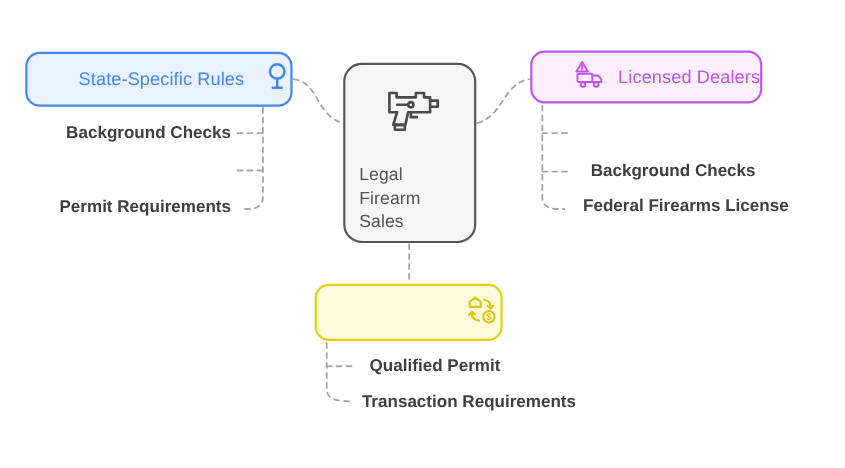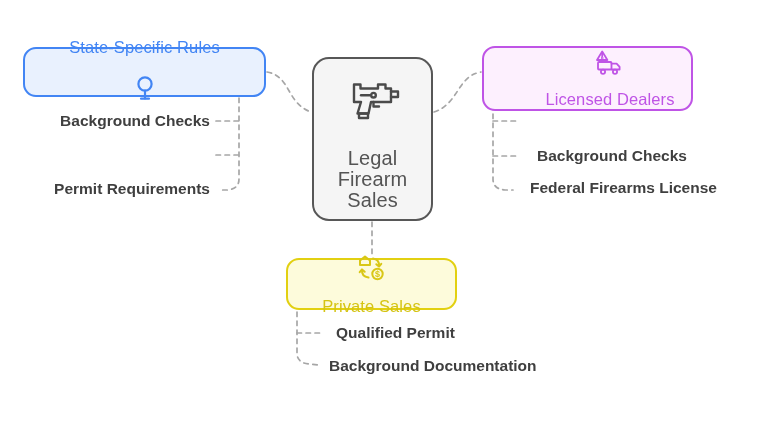--- a/index.html
+++ b/index.html
@@ -3,38 +3,38 @@
 <meta charset="utf-8">
 <style>
   html,body{margin:0;padding:0;background:#ffffff;}
   .canvas{
     position:relative;width:768px;height:425px;background:#ffffff;
     font-family:"Liberation Sans", sans-serif;overflow:hidden;
   }
   svg.connectors{position:absolute;left:0;top:0;width:768px;height:425px;pointer-events:none;}
   .connectors path{fill:none;stroke:#a6a6a6;stroke-width:1.7;stroke-dasharray:4.5 4.5;stroke-linecap:round;}
 
-  .node{position:absolute;display:flex;align-items:center;justify-content:center;
-        box-sizing:border-box;border-radius:13px;border:2px solid;gap:10px;flex-direction:column;}
+  .node{position:absolute;display:flex;align-items:center;justify-content:flex-end;
+        box-sizing:border-box;border-radius:13px;border:2px solid;gap:10px;}
   .node .lbl{font-size:16.5px;font-weight:500;letter-spacing:.1px;white-space:nowrap;}
 
   .node-state{left:23px;top:47px;width:243px;height:50px;background:#e9f1fe;border-color:#4285f4;gap:18px;}
   .node-state .lbl{color:#4285f4;}
-  .node-dealers{left:482px;top:46px;width:211px;height:65px;background:#fdf0fe;border-color:#bf54e6;padding-left:45px;}
+  .node-dealers{left:482px;top:46px;width:211px;height:48px;background:#fdf0fe;border-color:#bf54e6;padding-left:45px;}
   .node-dealers .lbl{color:#bf54e6;}
   .node-private{left:286px;top:258px;width:171px;height:52px;background:#fdfbdb;border-color:#e2d011;}
   .node-private .lbl{color:#d5c413;}
 
   .node-center{
     left:312px;top:57px;width:121px;height:164px;background:#f5f5f5;border:2px solid #575757;
     border-radius:17px;display:flex;flex-direction:column;align-items:center;justify-content:flex-start;
   }
   .node-center .gun{margin-top:17px;}
   .node-center .lbl{
-    margin-top:12px;width:92px;text-align:center;font-size:20px;font-weight:400;
+    margin-top:12px;width:92px;font-size:16px;font-weight:400;
     line-height:21px;color:#545454;white-space:normal;
   }
 
   .item{position:absolute;font-size:15.5px;color:#3f3f3f;white-space:nowrap;line-height:18px;font-weight:bold;}
   .item.r{text-align:right;}
 </style>
 </head>
 <body>
 
 <div class="canvas">
@@ -108,18 +108,17 @@
       <svg width="32" height="30" viewBox="0 0 32 30" fill="none" stroke="#d9c716" stroke-width="2" stroke-linejoin="round" stroke-linecap="round">
         <path d="M4 12 V7.5 L9 3.5 L14 7.5 V12 Z"></path>
         <path d="M17 5.5 Q23.5 6.5 23 13"></path>
         <path d="M20.3 11.2 L23 13.6 L25.3 10.8"></path>
         <circle cx="21.5" cy="21" r="5.2"></circle>
         <text x="21.5" y="24.2" font-size="9" font-weight="bold" text-anchor="middle" fill="#d9c716" stroke="none" font-family="Liberation Sans, sans-serif">$</text>
         <path d="M12.5 24.5 Q5.5 23.5 6 17"></path>
         <path d="M8.7 18.8 L6 16.4 L3.7 19.2"></path>
       </svg>
     </span>
-    <span class="lbl">Private Sales</span>
   </div>
   <div class="item" style="left:336px;top:324px">Qualified Permit</div>
-  <div class="item" style="left:329px;top:357px">Background Documentation</div>
+  <div class="item" style="left:329px;top:357px">Transaction Requirements</div>
 
 </div>
 
 </body></html>

